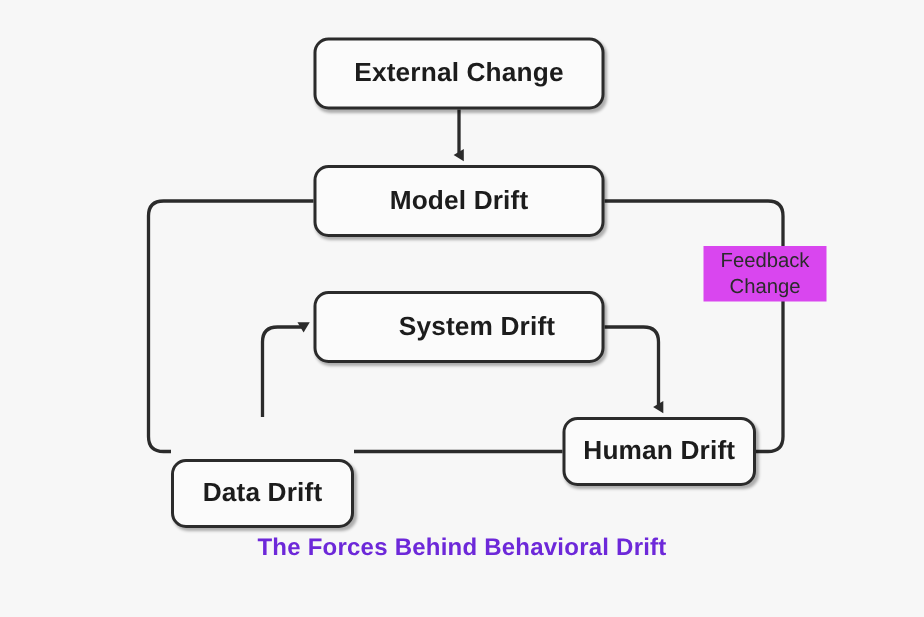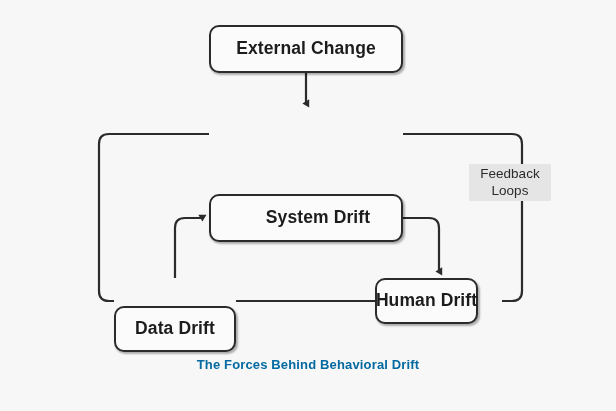--- a/index.html
+++ b/index.html
@@ -46,47 +46,47 @@
     font-weight: 700;
     color: #1c1c1c;
     letter-spacing: 0.1px;
     white-space: nowrap;
     line-height: 1;
   }
   #node-external-change { left: 209px; top: 25px;  width: 194px; height: 48px; }
   #node-model-drift     { left: 209px; top: 110px; width: 194px; height: 48px; }
   #node-system-drift    { left: 209px; top: 194px; width: 194px; height: 48px; padding-left: 24px; }
   #node-data-drift      { left: 114px; top: 278px; width: 122px; height: 46px; margin-top: 28px; }
-  #node-human-drift     { left: 375px; top: 278px; width: 103px; height: 46px; }
+  #node-human-drift     { left: 375px; top: 278px; width: 129px; height: 46px; }
 
   .edge-label {
     position: absolute;
     font-family: "Liberation Sans", sans-serif;
     font-size: 13.5px;
     font-weight: 400;
     color: #2b2b2b;
     line-height: 1.28;
     text-align: center;
-    background: #e5e5e5;
+    background: #d946ef;
     padding: 1px 4px;
     z-index: 4;
     white-space: nowrap;
   }
   #label-feedback-loops { left: 469px; top: 164px; width: 74px; }
 
   .diagram-title {
     position: absolute;
     left: 0;
     top: 357px;
     width: 616px;
     text-align: center;
     font-family: "Liberation Sans", sans-serif;
-    font-size: 13px;
+    font-size: 16px;
     font-weight: 700;
-    color: #0369a1;
+    color: #6d28d9;
     letter-spacing: 0.15px;
     z-index: 4;
   }
 </style>
 </head>
 <body>
 
 <div id="canvas">
 
   <svg class="diagram-svg" viewBox="0 0 616 411">
@@ -109,33 +109,36 @@
       <path d="M209,134 L109,134 Q99,134 99,144 L99,291 Q99,301 109,301 L114,301"></path>
 
       <path d="M403,134 L512,134 Q522,134 522,144 L522,291 Q522,301 512,301 L502,301"></path>
     </g>
   </svg>
 
   <div class="node" id="node-external-change">
     <span class="node-label">External Change</span>
   </div>
 
+  <div class="node" id="node-model-drift">
+    <span class="node-label">Model Drift</span>
+  </div>
 
   <div class="node" id="node-system-drift">
     <span class="node-label">System Drift</span>
   </div>
 
   <div class="node" id="node-data-drift">
     <span class="node-label">Data Drift</span>
   </div>
 
   <div class="node" id="node-human-drift">
     <span class="node-label">Human Drift</span>
   </div>
 
   <div class="edge-label" id="label-feedback-loops">
     <div>Feedback</div>
-    <div>Loops</div>
+    <div>Change</div>
   </div>
 
   <div class="diagram-title">The Forces Behind Behavioral Drift</div>
 
 </div>
 
 </body></html>

